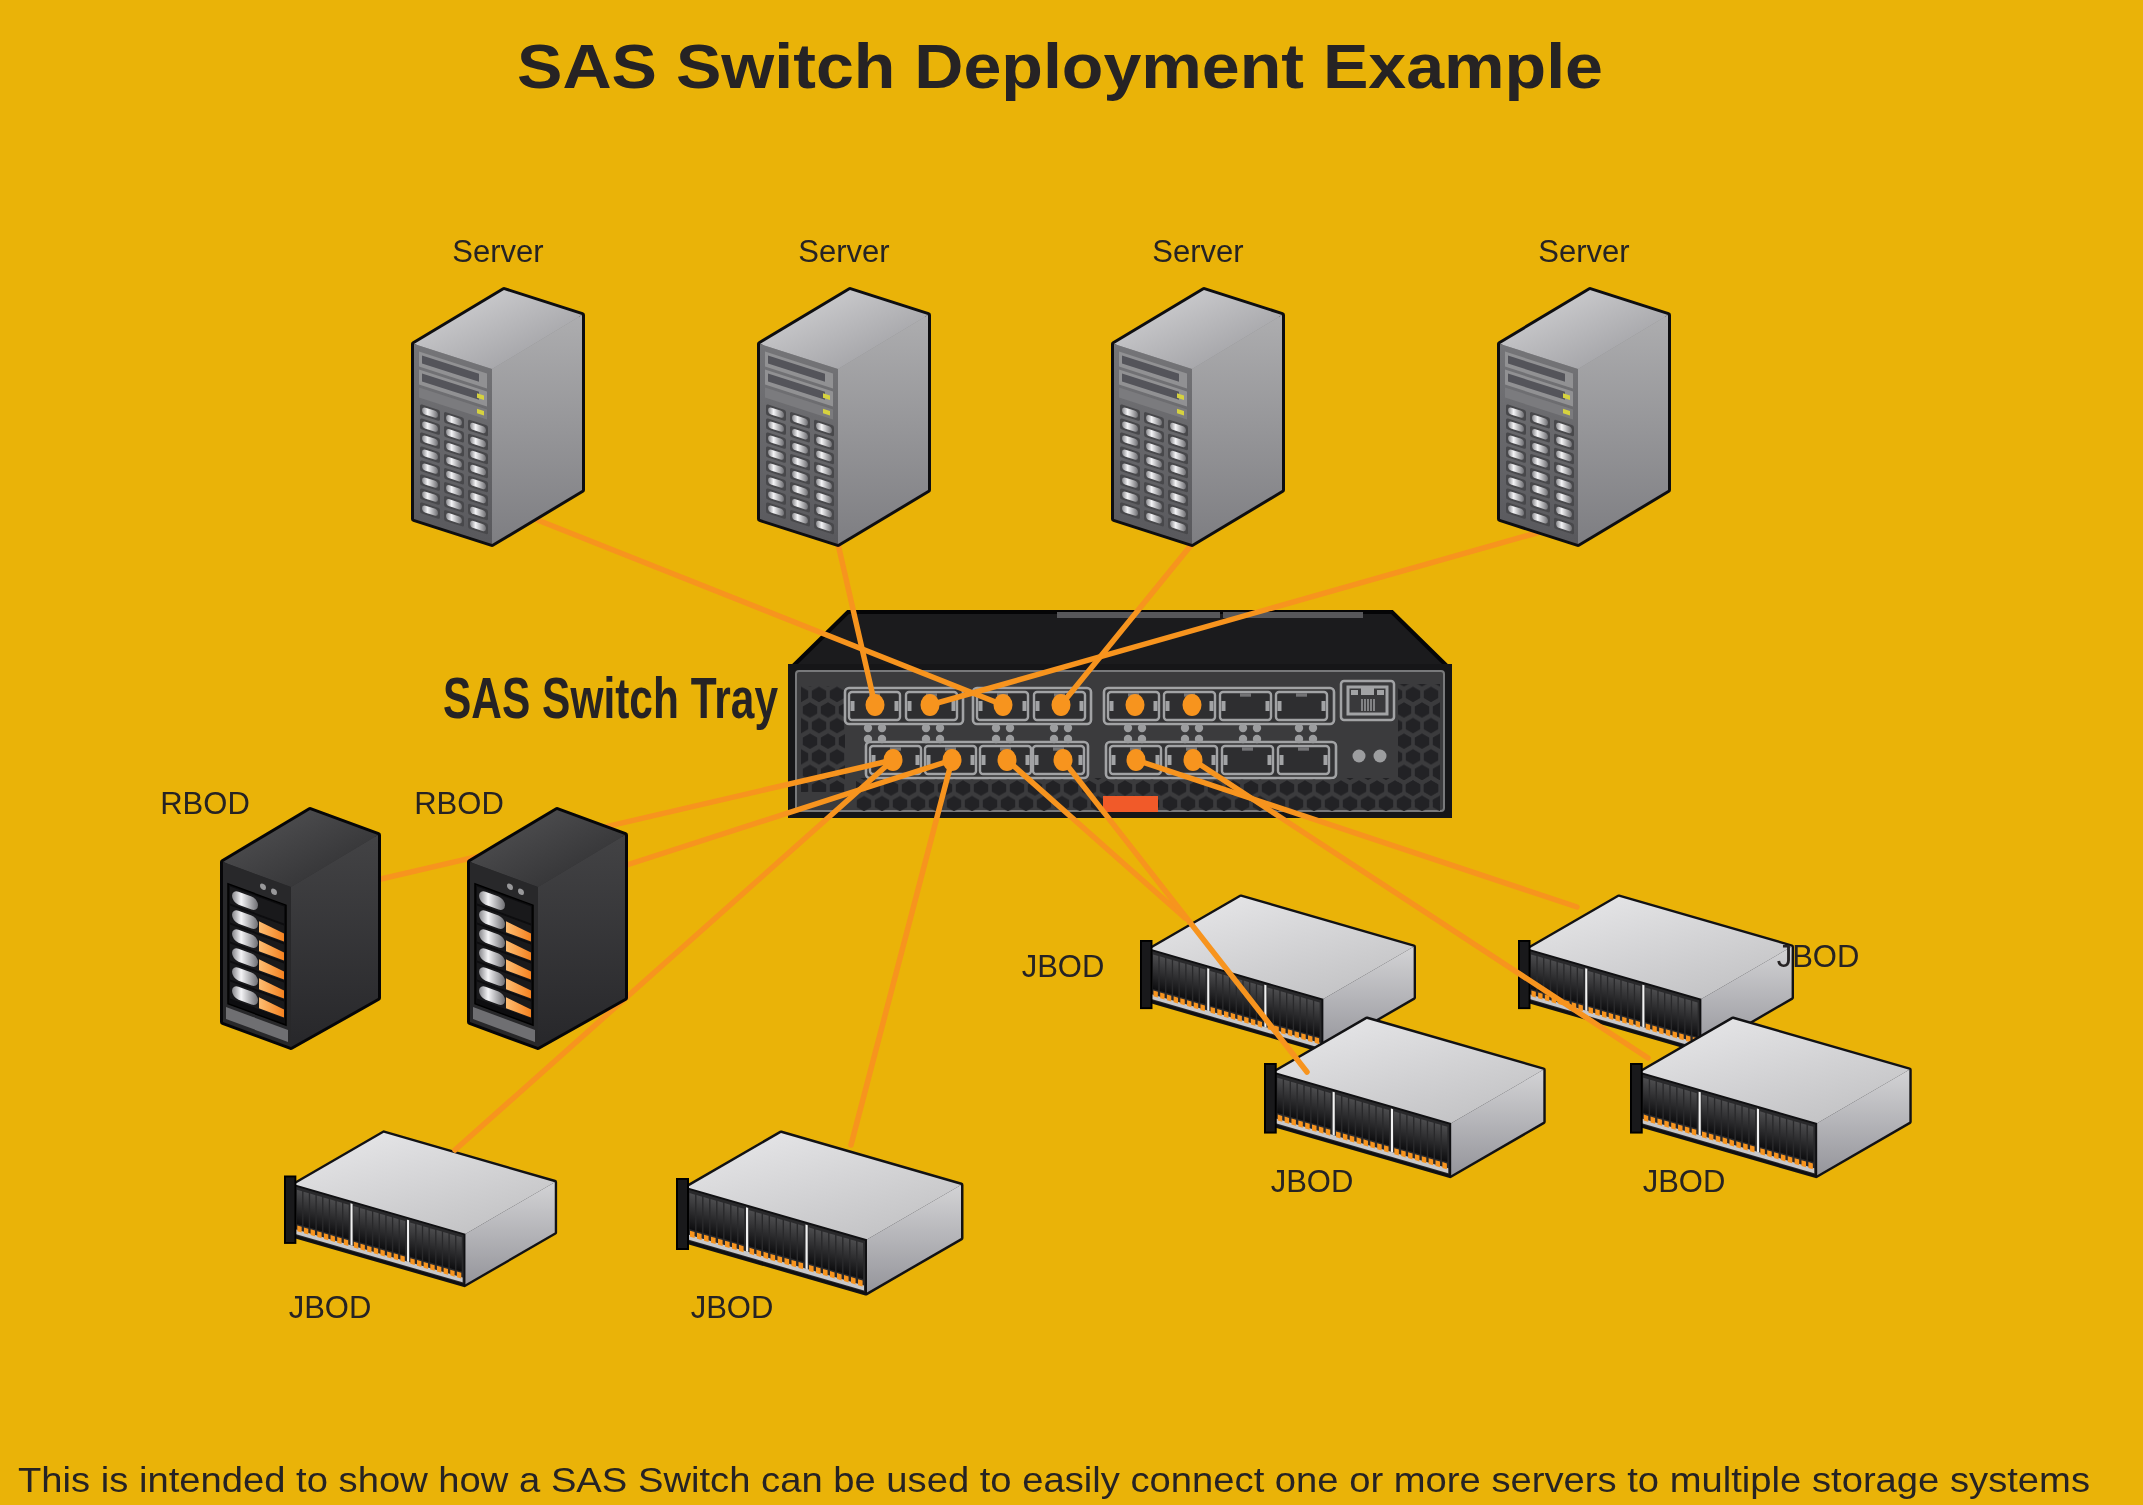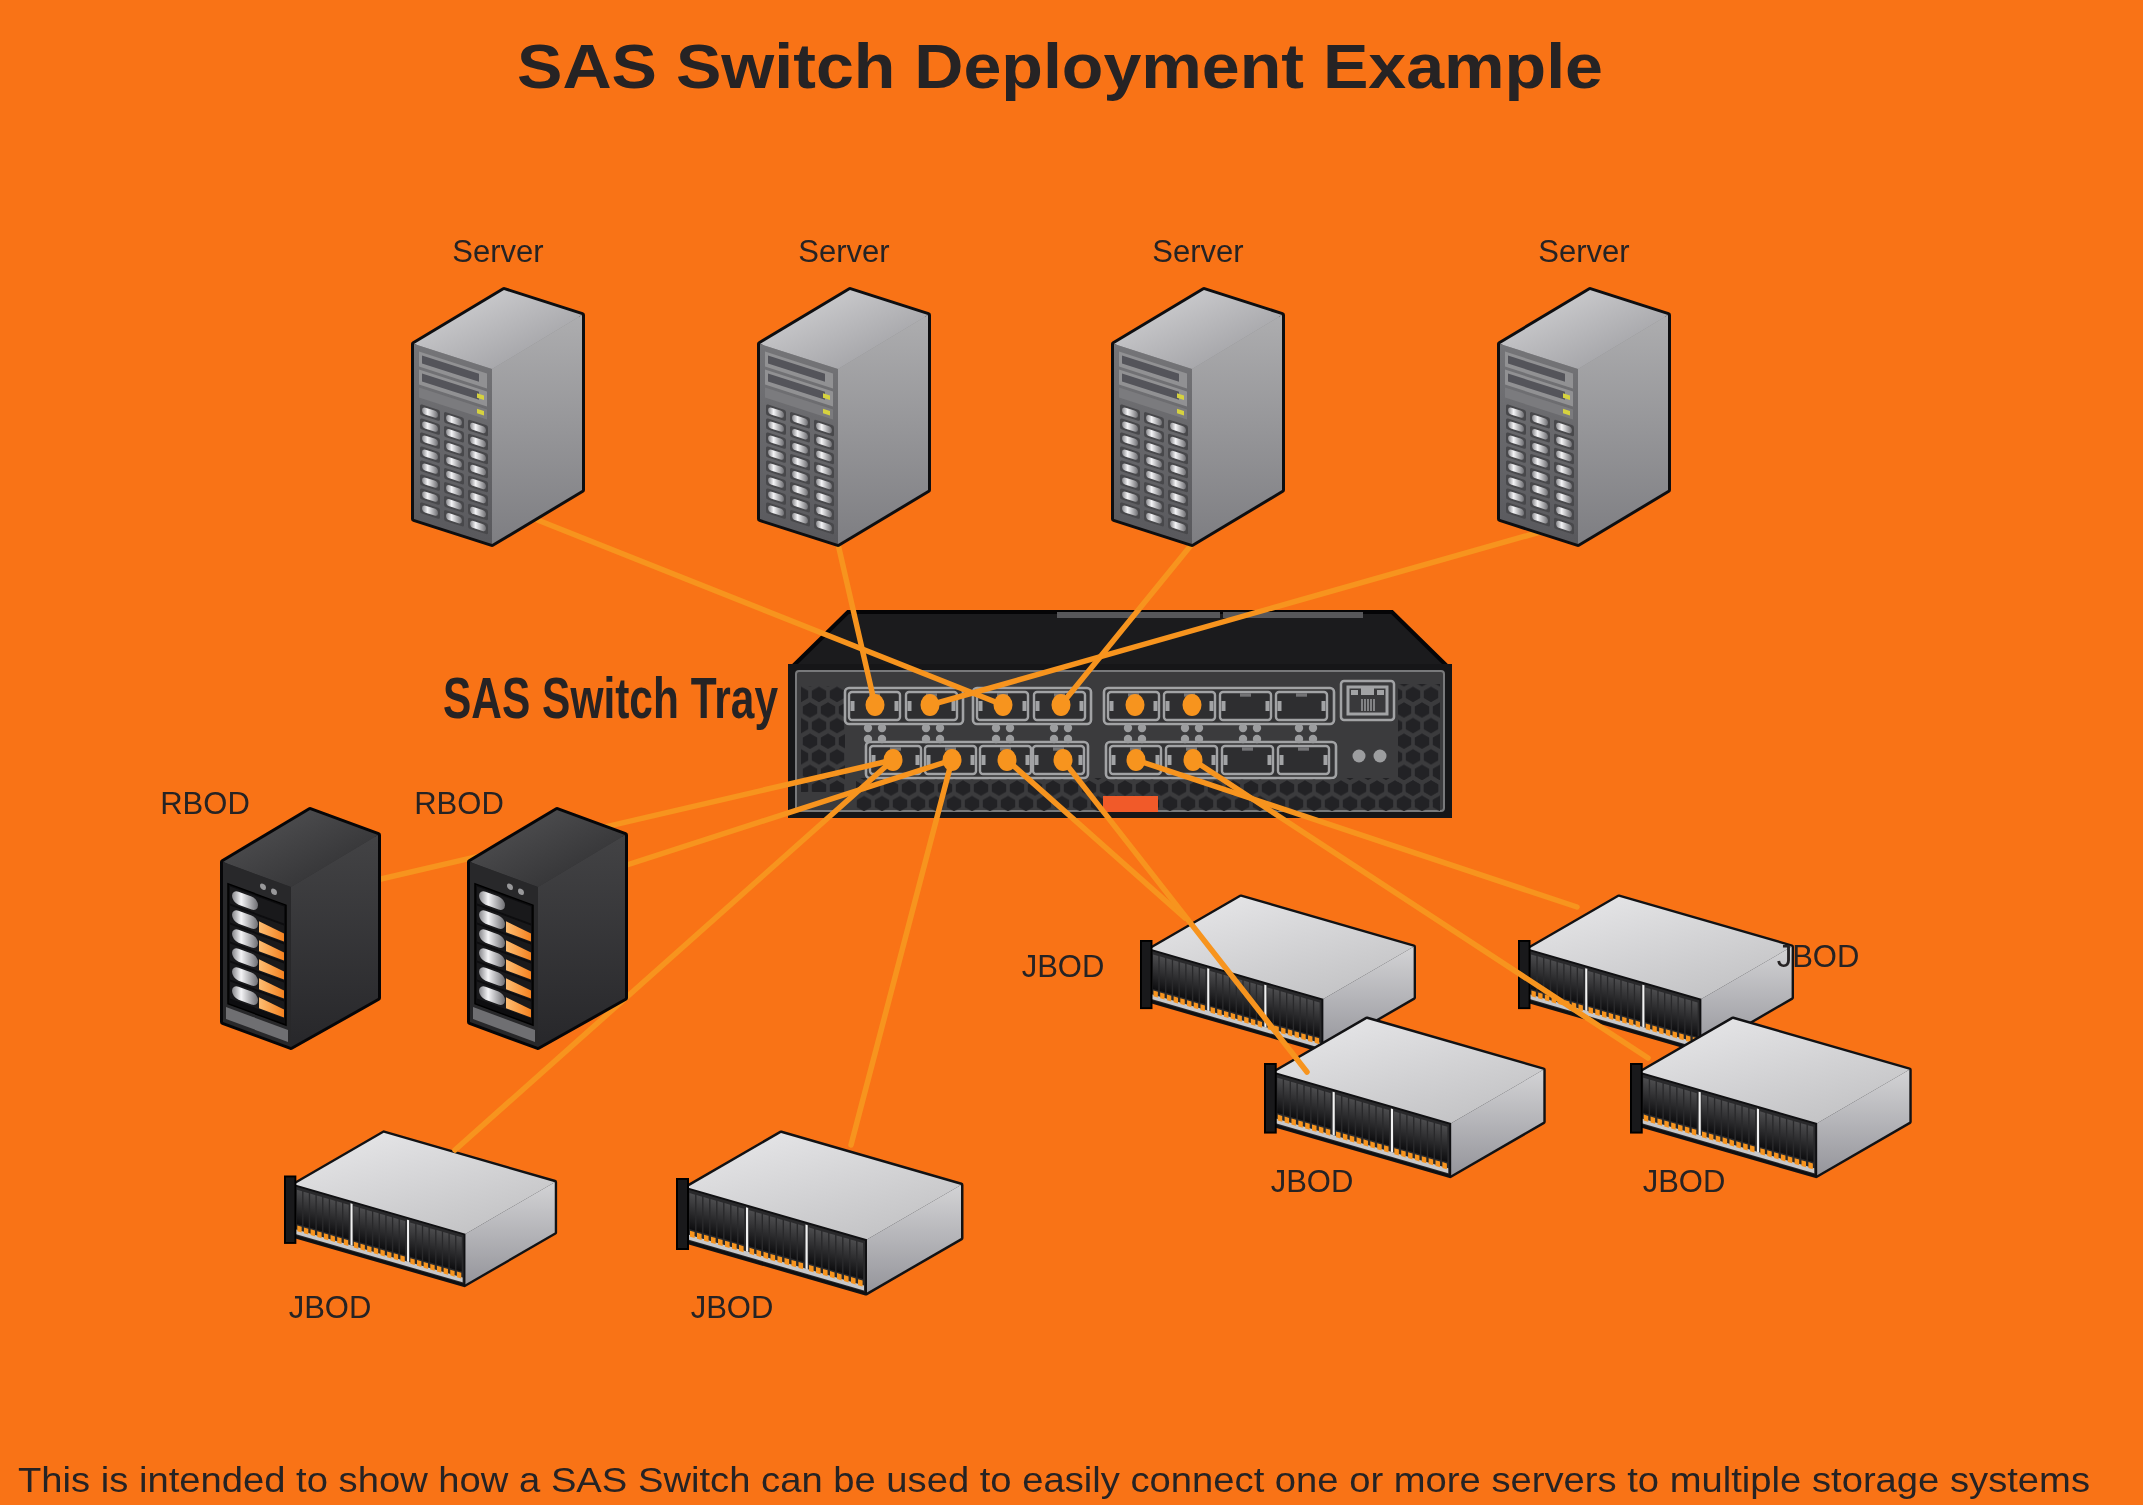--- a/index.html
+++ b/index.html
@@ -1,16 +1,16 @@
 <!DOCTYPE html>
 <html><head>
 <meta charset="utf-8">
 <style>
   html,body { margin:0; padding:0; background:#ffffff; }
-  .canvas { position:relative; width:2143px; height:1505px; background:#f97316; overflow:hidden; }
+  .canvas { position:relative; width:2143px; height:1505px; background:#eab308; overflow:hidden; }
   svg { position:absolute; left:0; top:0; }
   text { font-family:"Liberation Sans", sans-serif; fill:#262324; }
   .title { font-size:63px; font-weight:bold; }
   .switch-label { font-size:58px; font-weight:bold; }
   .dev-label { font-size:31px; }
   .caption { font-size:35px; }
 </style>
 </head>
 <body>
 

